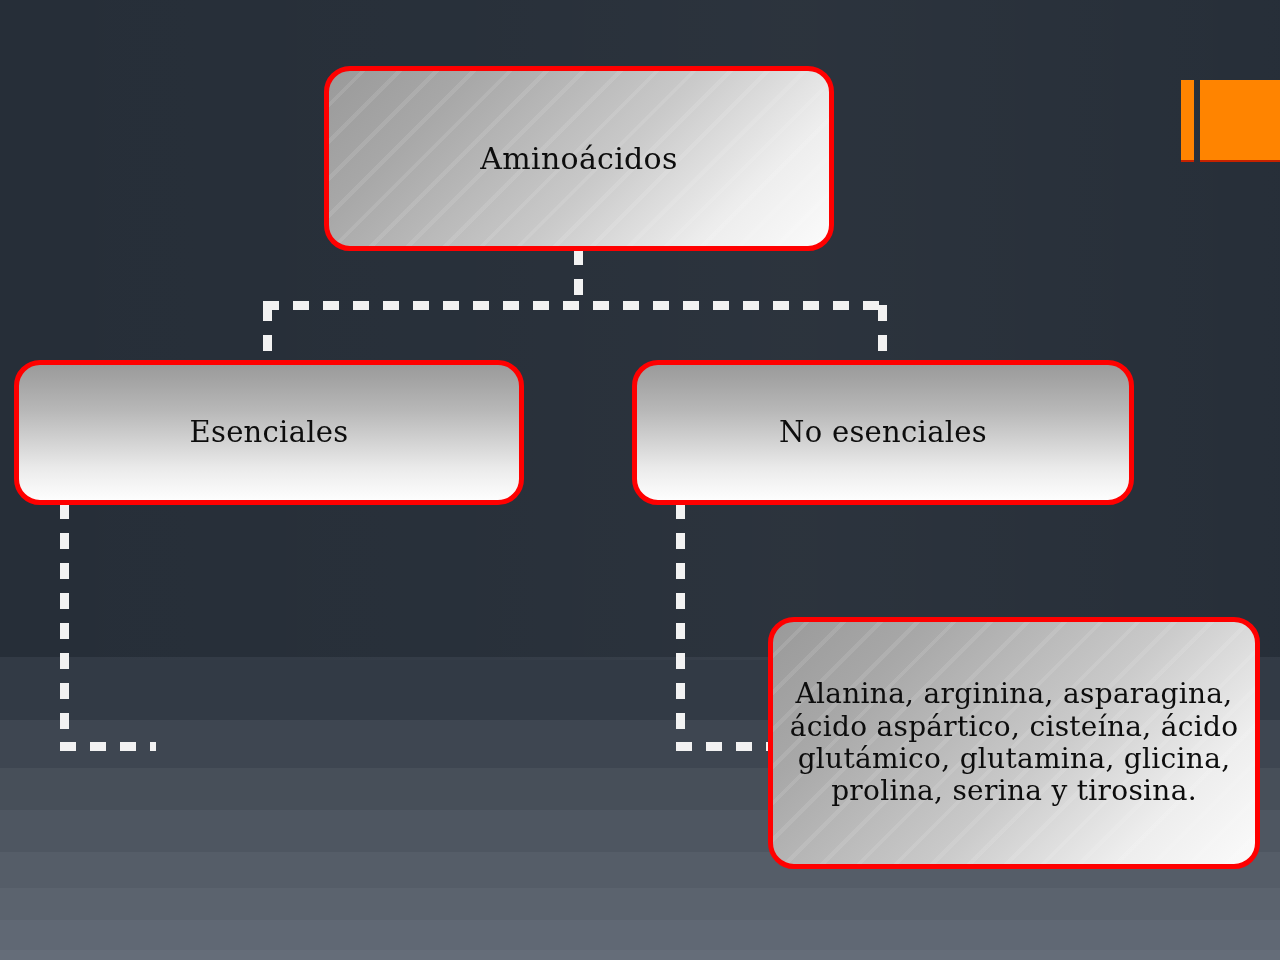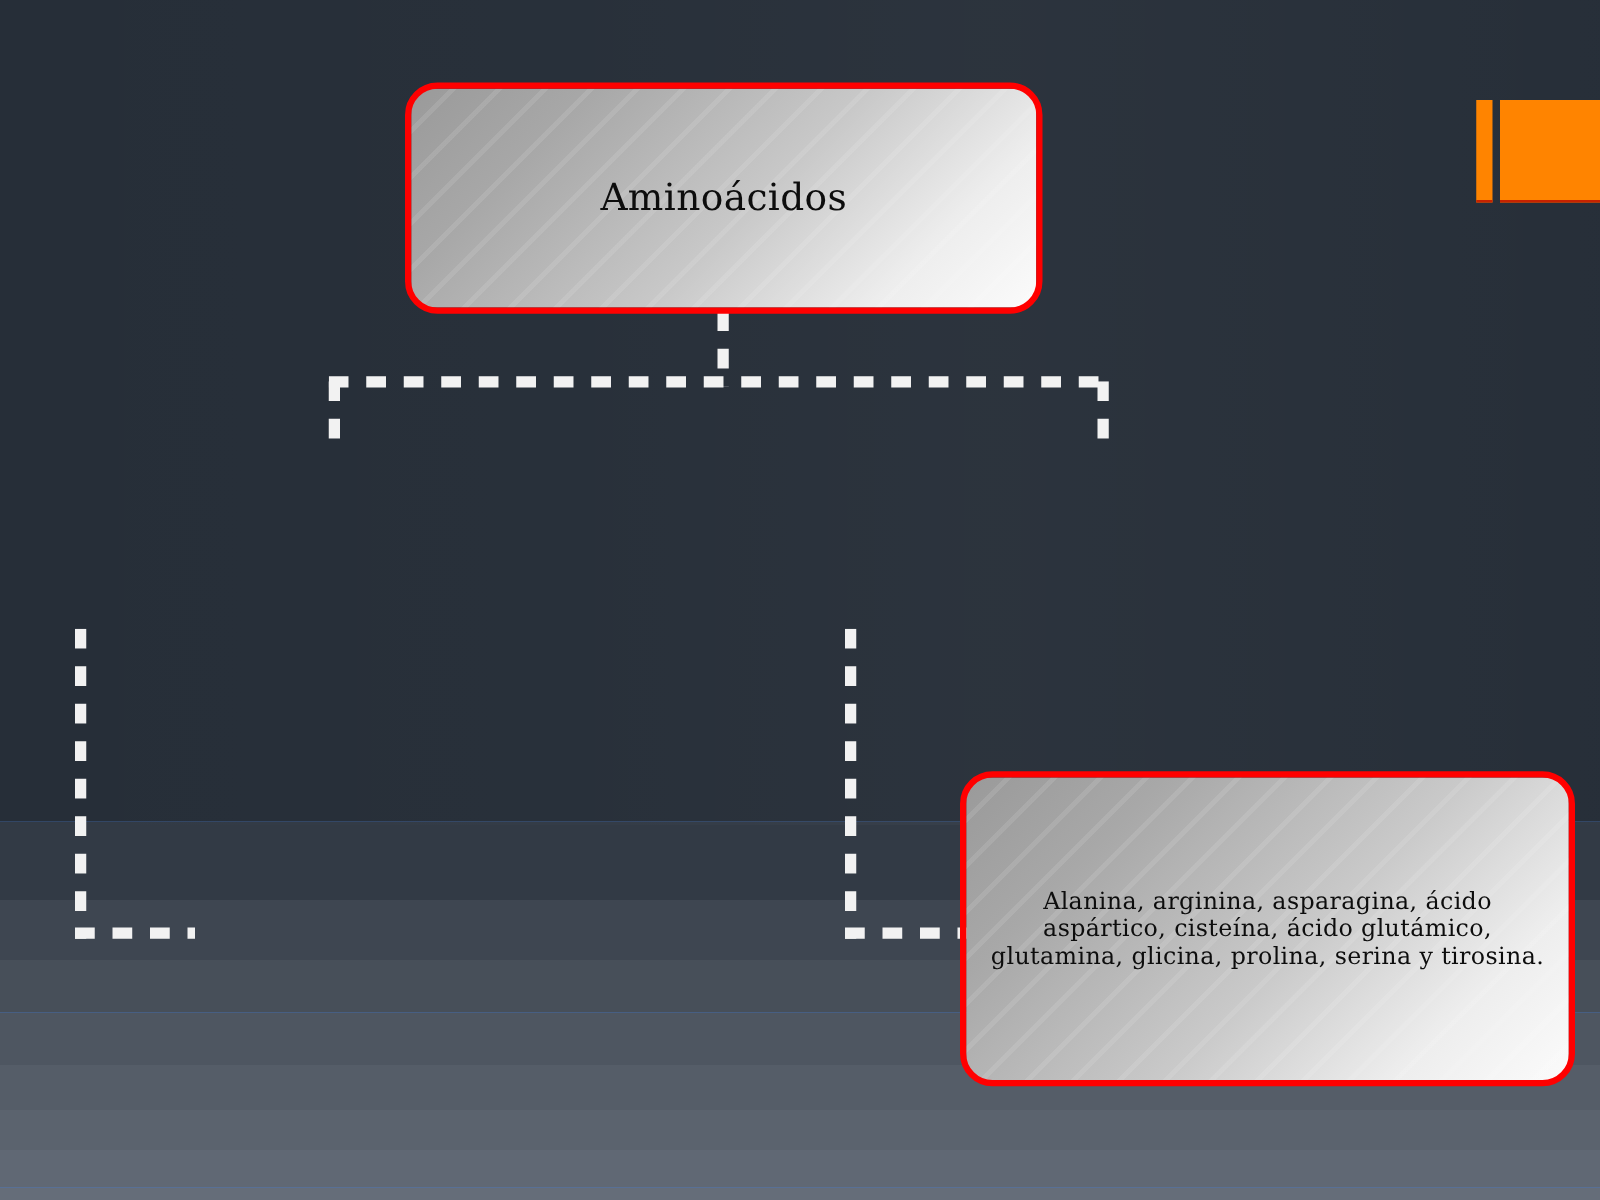--- a/index.html
+++ b/index.html
@@ -6,21 +6,21 @@
     margin: 0;
     padding: 0;
     background: #000;
   }
   #slide {
     position: relative;
     width: 1280px;
     height: 960px;
     overflow: hidden;
     font-family: "DejaVu Serif", serif;
-    background: #3b82f6;
+    background: #e5e5e5;
   }
   .bg {
     position: absolute;
     left: 0;
     right: 0;
   }
   .bg-b0 { top: 0px;   height: 657px; background: #262e38; }
   .bg-b1 { top: 657px; height: 63px;  background: #323a45; }
   .bg-b2 { top: 720px; height: 48px;  background: #3e4651; }
   .bg-b3 { top: 768px; height: 42px;  background: #474f59; }
@@ -136,21 +136,21 @@
   .fill-vert {
     background: linear-gradient(to bottom,
       #9b9b9b 0%, #a6a6a6 14%, #b8b8b8 34%, #d4d4d4 58%,
       #eaeaea 76%, #f6f6f6 90%, #fdfdfd 100%);
   }
 
   #node-root    { left: 324px; top: 66px;  width: 510px; height: 185px; font-size: 30px; }
   #node-ess     { left: 14px;  top: 360px; width: 510px; height: 145px; font-size: 29px; }
   #node-noness  { left: 632px; top: 360px; width: 502px; height: 145px; font-size: 29px; }
   #node-ess-list    { left: 148px; top: 617px; width: 500px; height: 252px; font-size: 28px; }
-  #node-noness-list { left: 768px; top: 617px; width: 492px; height: 252px; font-size: 19px; }
+  #node-noness-list { left: 768px; top: 617px; width: 492px; height: 252px; font-size: 28px; }
   #node-ess-list .node-label,
   #node-noness-list .node-label { line-height: 1.16; }
 </style>
 </head>
 <body>
 
 <div id="slide">
 
   <div class="bg bg-b0"></div>
   <div class="bg bg-b1"></div>
@@ -172,20 +172,26 @@
   <div class="conn conn-v c-dropR"></div>
   <div class="conn conn-v c-leftV"></div>
   <div class="conn conn-h c-leftH"></div>
   <div class="conn conn-v c-rightV"></div>
   <div class="conn conn-h c-rightH"></div>
 
   <div id="node-root" class="node fill-diag">
     <span class="node-label">Aminoácidos</span>
   </div>
 
+  <div id="node-ess" class="node fill-vert">
+    <span class="node-label">Esenciales</span>
+  </div>
 
+  <div id="node-noness" class="node fill-vert">
+    <span class="node-label">No esenciales</span>
+  </div>
 
 
   <div id="node-noness-list" class="node fill-diag">
     <span class="node-label">Alanina, arginina, asparagina, ácido aspártico, cisteína, ácido glutámico, glutamina, glicina, prolina, serina y tirosina.</span>
   </div>
 
 </div>
 
 </body></html>

